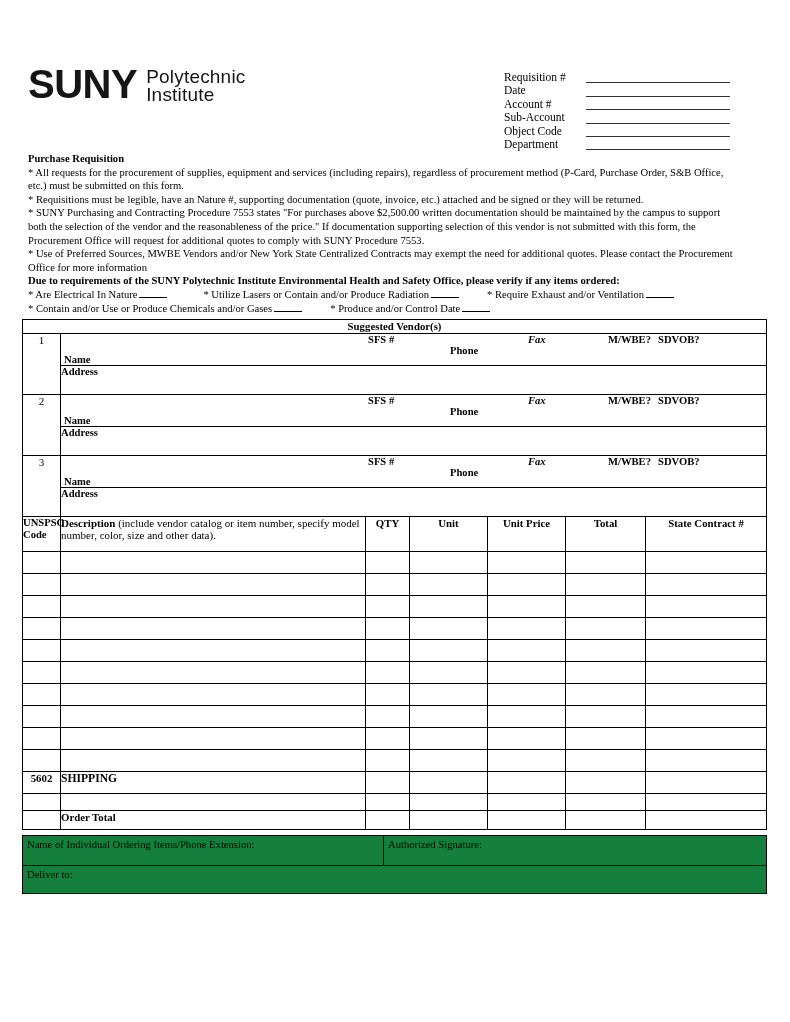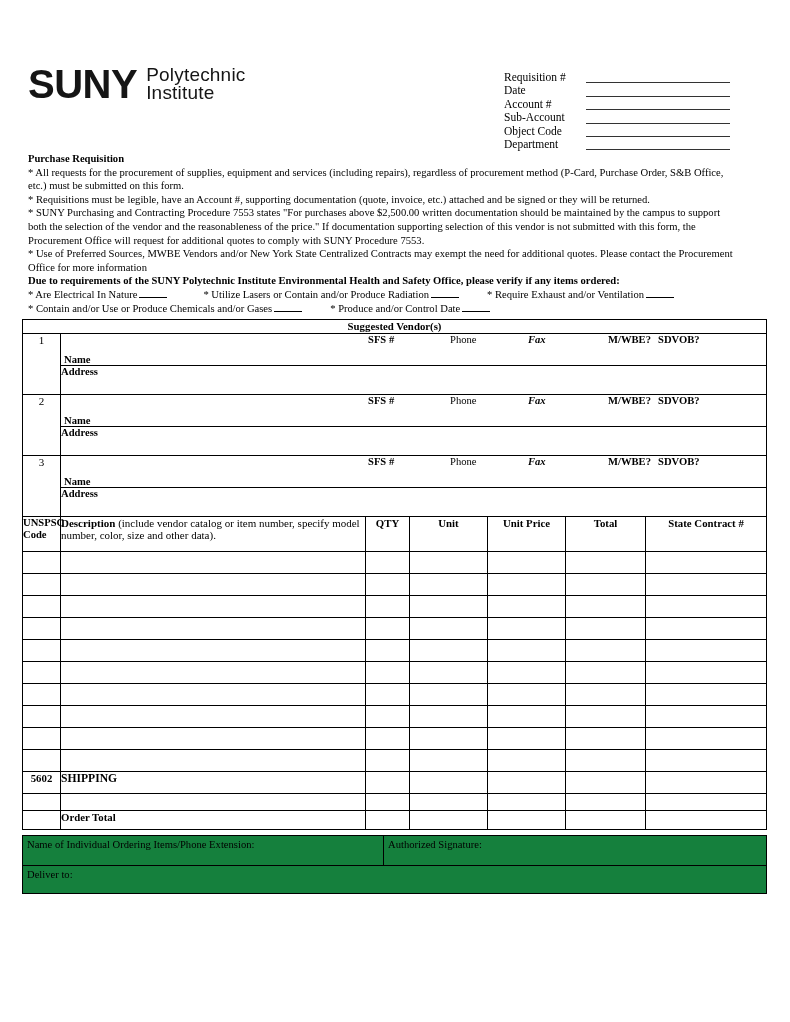--- a/index.html
+++ b/index.html
@@ -23,21 +23,21 @@
     width: 790px;
     height: 1022px;
   }
 
   
   .logo-block {
     position: absolute;
     left: 28px;
     top: 64px;
     display: flex;
-    align-items: flex-start;
+    align-items: flex-end;
   }
   .logo-suny {
     font-family: "Liberation Sans", "DejaVu Sans", sans-serif;
     font-weight: bold;
     font-size: 40px;
     letter-spacing: -0.5px;
     line-height: 40px;
     color: #151515;
   }
   .logo-poly {
@@ -128,21 +128,21 @@
   }
   .lbl { font-weight: bold; }
 
   .hdr-row-inner {
     display: flex;
     width: 100%;
     height: 100%;
   }
   .hdr-name { flex: 0 0 304px; font-weight: bold; padding-left: 3px; margin-top: 20px; }
   .hdr-sfs  { flex: 0 0 82px; font-weight: bold; }
-  .hdr-phone{ flex: 0 0 78px; font-weight: normal; }
+  .hdr-phone{ flex: 0 0 78px; font-weight: bold; margin-top: 11px; }
   .hdr-fax  { flex: 0 0 80px; font-weight: bold; font-style: italic; }
   .hdr-mwbe { flex: 0 0 50px; font-weight: bold; }
   .hdr-sdvob{ flex: 0 0 1px;  font-weight: bold; white-space: nowrap; }
 
   .desc-head { font-size: 11px; line-height: 12.4px; padding: 2px 4px 0 4px; }
   .colhead {
     text-align: center;
     vertical-align: middle;
     font-weight: bold;
     font-size: 10.8px;
@@ -207,21 +207,21 @@
     </div>
     <div class="meta-row">
       <span class="meta-label">Department</span>
       <span class="meta-line"></span>
     </div>
   </div>
 
   <div class="intro">
     <p class="b">Purchase Requisition</p>
     <p>* All requests for the procurement of supplies, equipment and services (including repairs), regardless of procurement method (P-Card, Purchase Order, S&amp;B Office, etc.) must be submitted on this form.</p>
-    <p>* Requisitions must be legible, have an Account #, supporting documentation (quote, invoice, etc.) attached and be signed or they will be returned.</p>
+    <p>* Requisitions must be legible, have an Nature #, supporting documentation (quote, invoice, etc.) attached and be signed or they will be returned.</p>
     <p>* SUNY Purchasing and Contracting Procedure 7553 states "For purchases above $2,500.00 written documentation should be maintained by the campus to support both the selection of the vendor and the reasonableness of the price." If documentation supporting selection of this vendor is not submitted with this form, the Procurement Office will request for additional quotes to comply with SUNY Procedure 7553.</p>
     <p>* Use of Preferred Sources, MWBE Vendors and/or New York State Centralized Contracts may exempt the need for additional quotes. Please contact the Procurement Office for more information</p>
     <p class="b">Due to requirements of the SUNY Polytechnic Institute Environmental Health and Safety Office, please verify if any items ordered:</p>
     <p>
       <span>* Are Electrical In Nature</span><span class="blank-line"></span><span class="gap-l"></span><span>* Utilize Lasers or Contain and/or Produce Radiation</span><span class="blank-line"></span><span class="gap-m"></span><span>* Require Exhaust and/or Ventilation</span><span class="blank-line"></span>
     </p>
     <p>
       <span>* Contain and/or Use or Produce Chemicals and/or Gases</span><span class="blank-line"></span><span class="gap-m"></span><span>* Produce and/or Control Date</span><span class="blank-line"></span>
     </p>
   </div>

